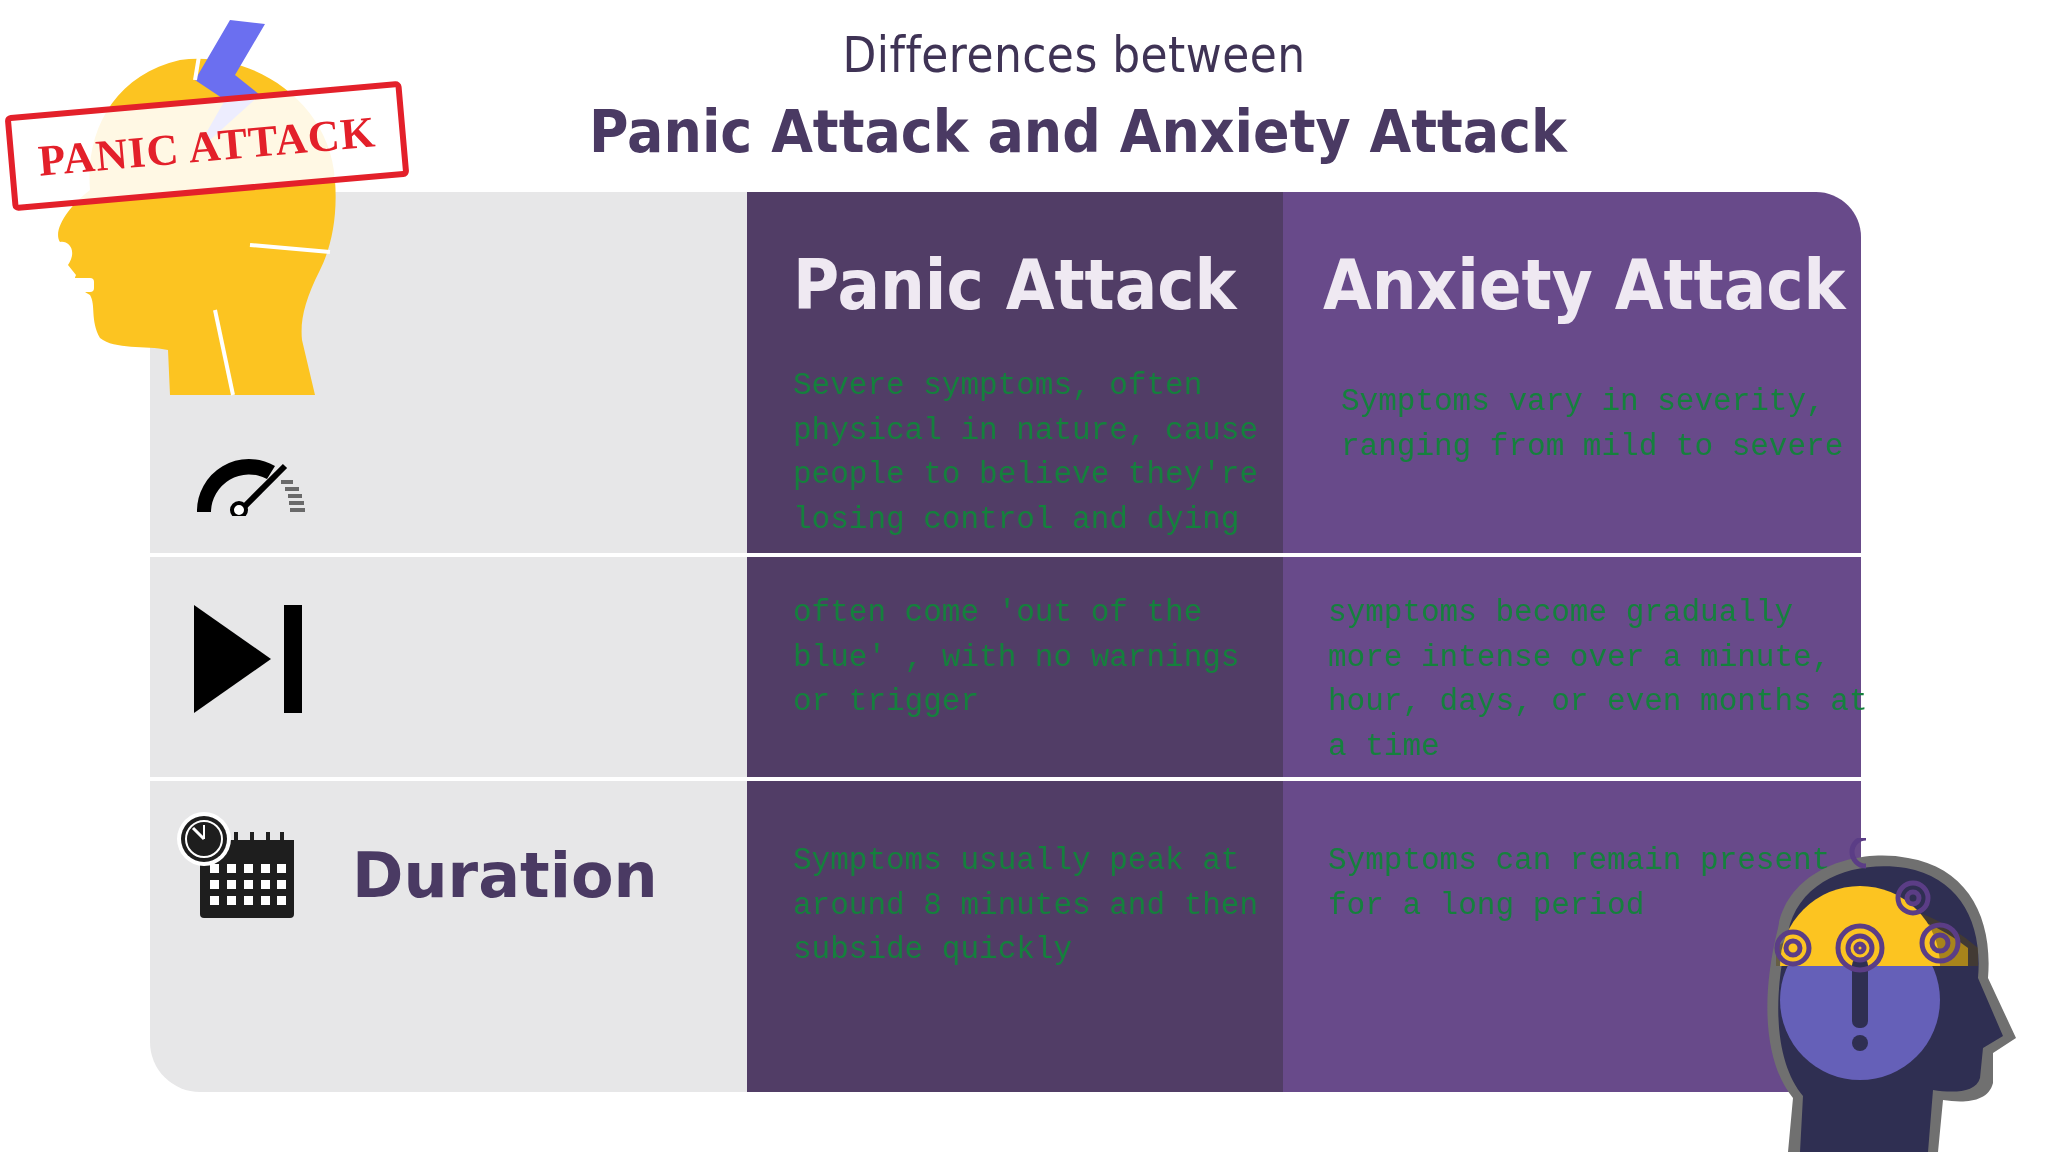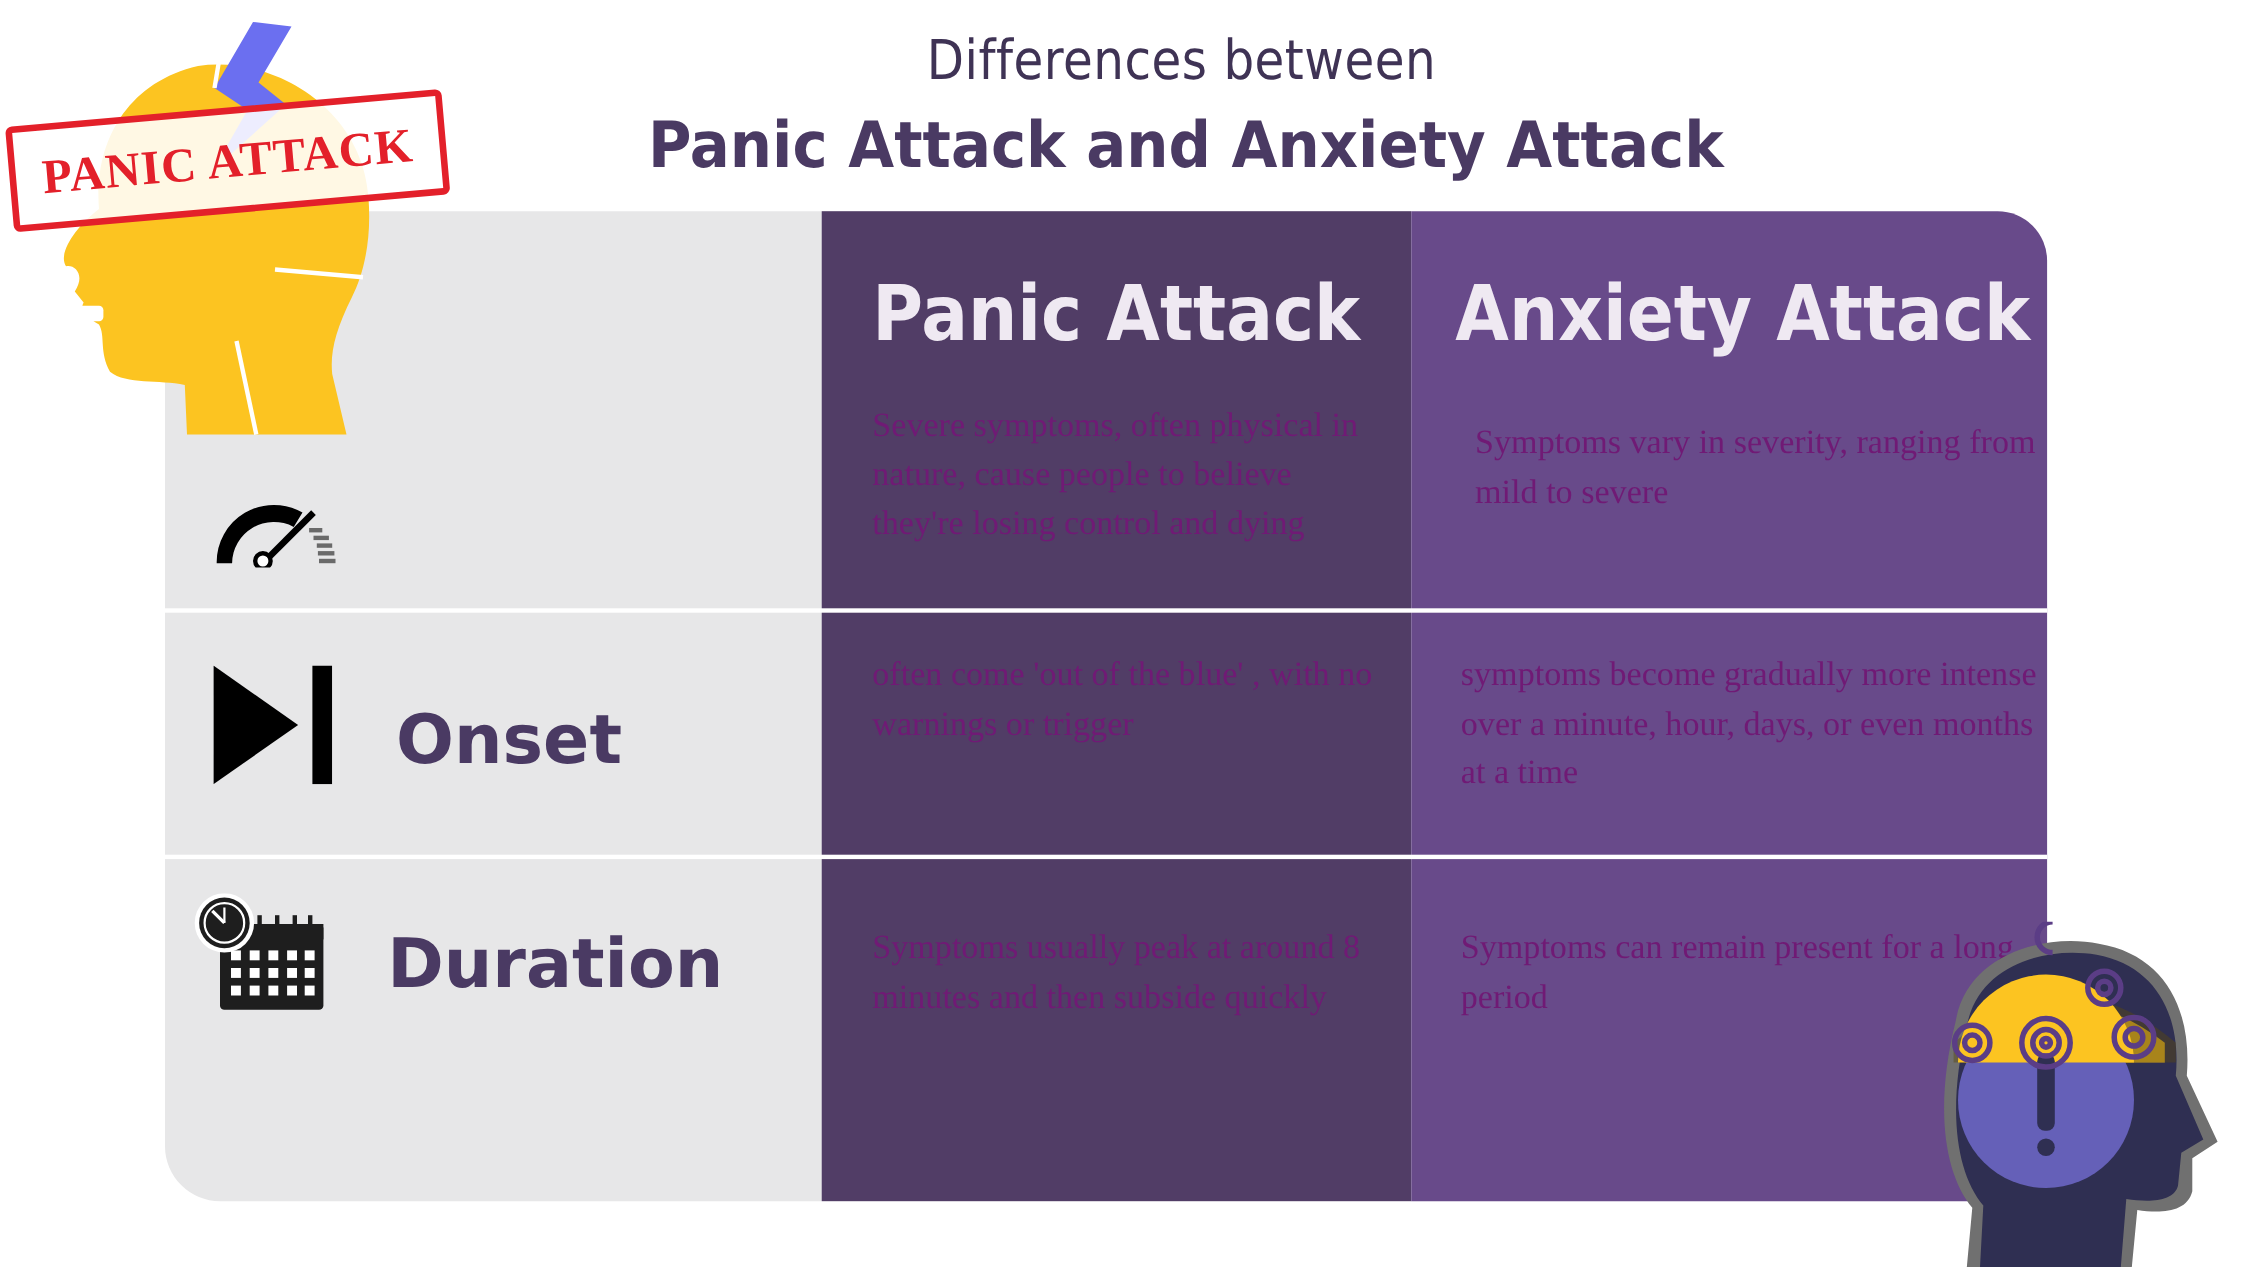--- a/index.html
+++ b/index.html
@@ -10,21 +10,21 @@
               color:#3f3355; letter-spacing:0.5px; font-family:"DejaVu Sans", sans-serif; font-weight:normal; transform:scaleX(0.88); transform-origin:1074px 0; }
   .title { left:589px; top:98px; font-size:58px; font-weight:bold; color:#4a3a63; white-space:nowrap;
            font-family:"DejaVu Sans", sans-serif; transform:scaleX(0.93); transform-origin:0 0; }
   .table { left:150px; top:192px; width:1711px; height:900px; }
   .col-left { left:0; top:0; width:597px; height:900px; background:#e7e7e8; border-bottom-left-radius:50px; }
   .col-panic { left:597px; top:0; width:536px; height:900px; background:#513d66; }
   .col-anx { left:1133px; top:0; width:578px; height:900px; background:#684a8a; border-top-right-radius:45px; }
   .divider { left:0; width:1711px; height:4px; background:#ffffff; }
   .col-head { top:52px; font-size:70px; font-weight:bold; color:#efe9f2; white-space:nowrap;
               font-family:"DejaVu Sans", sans-serif; transform:scaleX(0.9); transform-origin:0 0; }
-  .cell { font-size:31px; line-height:44.5px; color:#701a75; font-family:Liberation Serif, serif; }
+  .cell { font-size:31px; line-height:44.5px; color:#15803d; font-family:Liberation Mono, monospace; }
   .cell-panic { left:643px; width:470px; }
   .cell-anx { width:540px; }
   .row-label { font-size:62px; font-weight:bold; color:#4a3a63; font-family:"DejaVu Sans", sans-serif; white-space:nowrap; }
   .stamp-wrap { left:8px; top:98px; width:398px; height:96px; transform:rotate(-5deg); transform-origin:50% 50%; }
   .stamp { position:absolute; left:0; top:0; width:386px; height:84px; border:6px solid #e3202a; border-radius:6px;
            background:rgba(255,255,255,0.88); display:flex; align-items:center; justify-content:center; }
   .stamp-text { color:#e3202a; font-family:"Liberation Serif", "DejaVu Serif", serif; font-weight:bold;
                 font-size:44px; letter-spacing:1px; }
 </style>
 </head>
@@ -60,21 +60,20 @@
   </div>
   <div class="abs cell cell-panic" style="top:172px;">Severe symptoms, often physical in nature, cause people to believe they're losing control and dying</div>
   <div class="abs cell cell-anx" style="left:1163px;top:188px;margin-left:28px;">Symptoms vary in severity, ranging from mild to severe</div>
 
   <div class="abs" style="left:44px;top:413px;width:108px;height:108px;">
     <svg width="108" height="108" viewBox="0 0 108 108">
       <polygon points="0,0 77,54 0,108" fill="#000"></polygon>
       <rect x="90" y="0" width="18" height="108" fill="#000"></rect>
     </svg>
   </div>
-  <div class="abs row-label" style="left:210px;top:444px;">Onset</div>
   <div class="abs cell cell-panic" style="top:399px;">often come 'out of the blue' , with no warnings or trigger</div>
   <div class="abs cell cell-anx" style="left:1178px;top:399px;">symptoms become gradually more intense over a minute, hour, days, or even months at a time</div>
 
   <div class="abs" style="left:26px;top:620px;width:120px;height:108px;">
     <svg width="120" height="108" viewBox="0 0 120 108">
       <rect x="24" y="28" width="94" height="78" rx="4" fill="#1e1e1e"></rect>
       <rect x="24" y="28" width="94" height="14" fill="#1e1e1e"></rect>
       <g fill="#1e1e1e">
           <rect x="58" y="20" width="4" height="12"></rect>
           <rect x="74" y="20" width="4" height="12"></rect>

